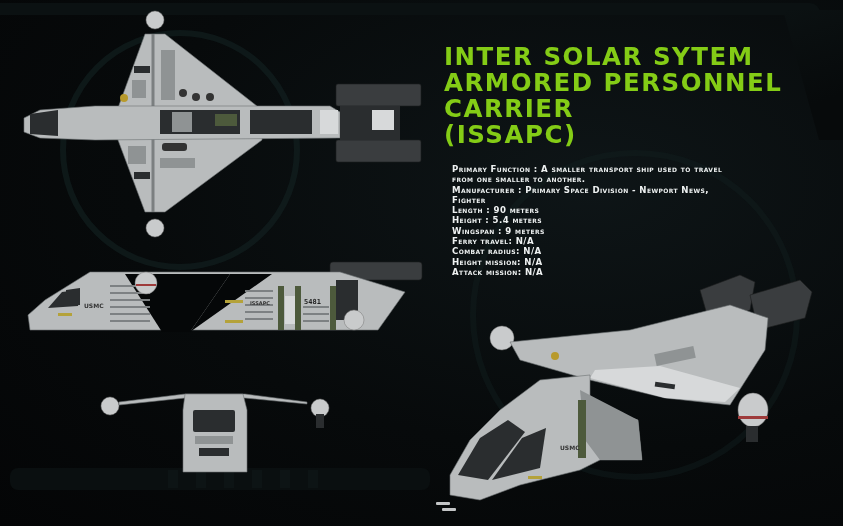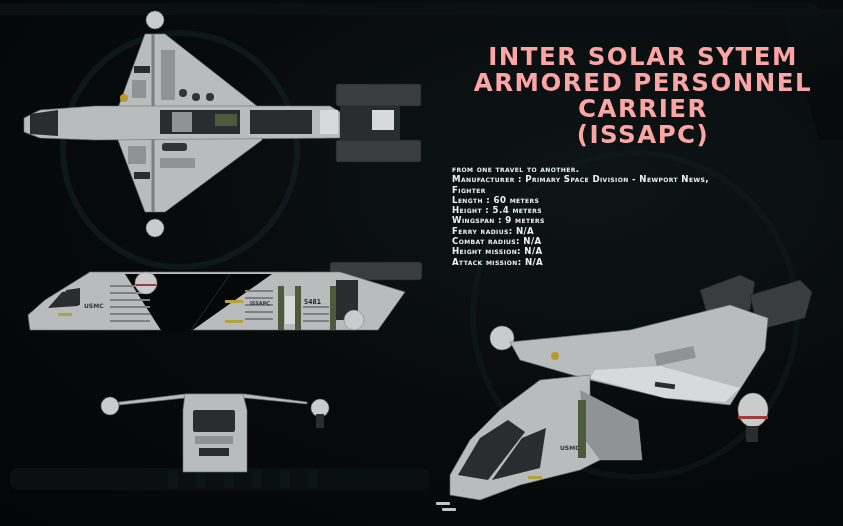--- a/index.html
+++ b/index.html
@@ -10,23 +10,23 @@
       radial-gradient(ellipse at 70% 35%, #0e1517 0%, #070a0b 55%, #040506 100%); }
     .bg-frame-top { position: absolute; left: 0; top: 3px; width: 820px; height: 12px;
       background: #0b1112; border-radius: 0 10px 0 0; }
     .bg-frame-right { position: absolute; right: 0; top: 10px; width: 60px; height: 130px;
       background: linear-gradient(160deg, #0b1112 0%, #070a0b 70%); clip-path: polygon(0 0, 100% 0, 100% 100%, 60% 100%); }
     .bg-ring { position: absolute; border: 6px solid rgba(20,36,36,0.55); border-radius: 50%; }
     .bg-bar-bottom { position: absolute; left: 10px; top: 468px; width: 420px; height: 22px;
       background: #0a0f10; border-radius: 8px; }
     .bg-tick { position: absolute; top: 470px; width: 10px; height: 18px; background: #0d1415; }
 
-    .title { position: absolute; left: 444px; top: 44px; width: 398px; text-align: center;
+    .title { position: absolute; left: 444px; top: 44px; width: 398px; 
       font-family: "DejaVu Sans", sans-serif; font-weight: bold; font-size: 24.5px; line-height: 26px;
-      letter-spacing: 1.5px; color: #fca5a5; text-transform: uppercase; }
+      letter-spacing: 1.5px; color: #84cc16; text-transform: uppercase; }
     .title span { display: block; }
 
     .specs { position: absolute; left: 452px; top: 164px; width: 390px;
       font-family: "DejaVu Sans", sans-serif; font-weight: bold; font-size: 8.6px; line-height: 10.3px;
       letter-spacing: 0.4px; color: #eef1f1; font-variant: small-caps; }
     .specs div { white-space: nowrap; }
 
     
     .ship { position: absolute; }
     .hull { fill: #b9bcbd; stroke: #6c7072; stroke-width: 0.6; }
@@ -56,27 +56,28 @@
 <div class="bg-tick" style="left:308px"></div>
 
 <div class="title">
   <span>Inter Solar Sytem</span>
   <span>Armored Personnel</span>
   <span>Carrier</span>
   <span>(ISSAPC)</span>
 </div>
 
 <div class="specs">
-  <div>from one travel to another.</div>
+  <div>Primary Function : A smaller transport ship used to travel</div>
+  <div>from one smaller to another.</div>
   <div>Manufacturer : Primary Space Division - Newport News,</div>
   <div>Fighter</div>
-  <div>Length : 60 meters</div>
+  <div>Length : 90 meters</div>
   <div>Height : 5.4 meters</div>
   <div>Wingspan : 9 meters</div>
-  <div>Ferry radius: N/A</div>
+  <div>Ferry travel: N/A</div>
   <div>Combat radius: N/A</div>
   <div>Height mission: N/A</div>
   <div>Attack mission: N/A</div>
 </div>
 
 <svg class="ship" style="left:0;top:0" width="440" height="250" viewBox="0 0 440 250">
   <circle class="pod" cx="155" cy="20" r="9"></circle>
   <circle class="pod" cx="155" cy="228" r="9"></circle>
 
   <polygon class="hull" points="145,34 165,34 262,110 262,140 165,212 145,212 118,140 118,108"></polygon>

